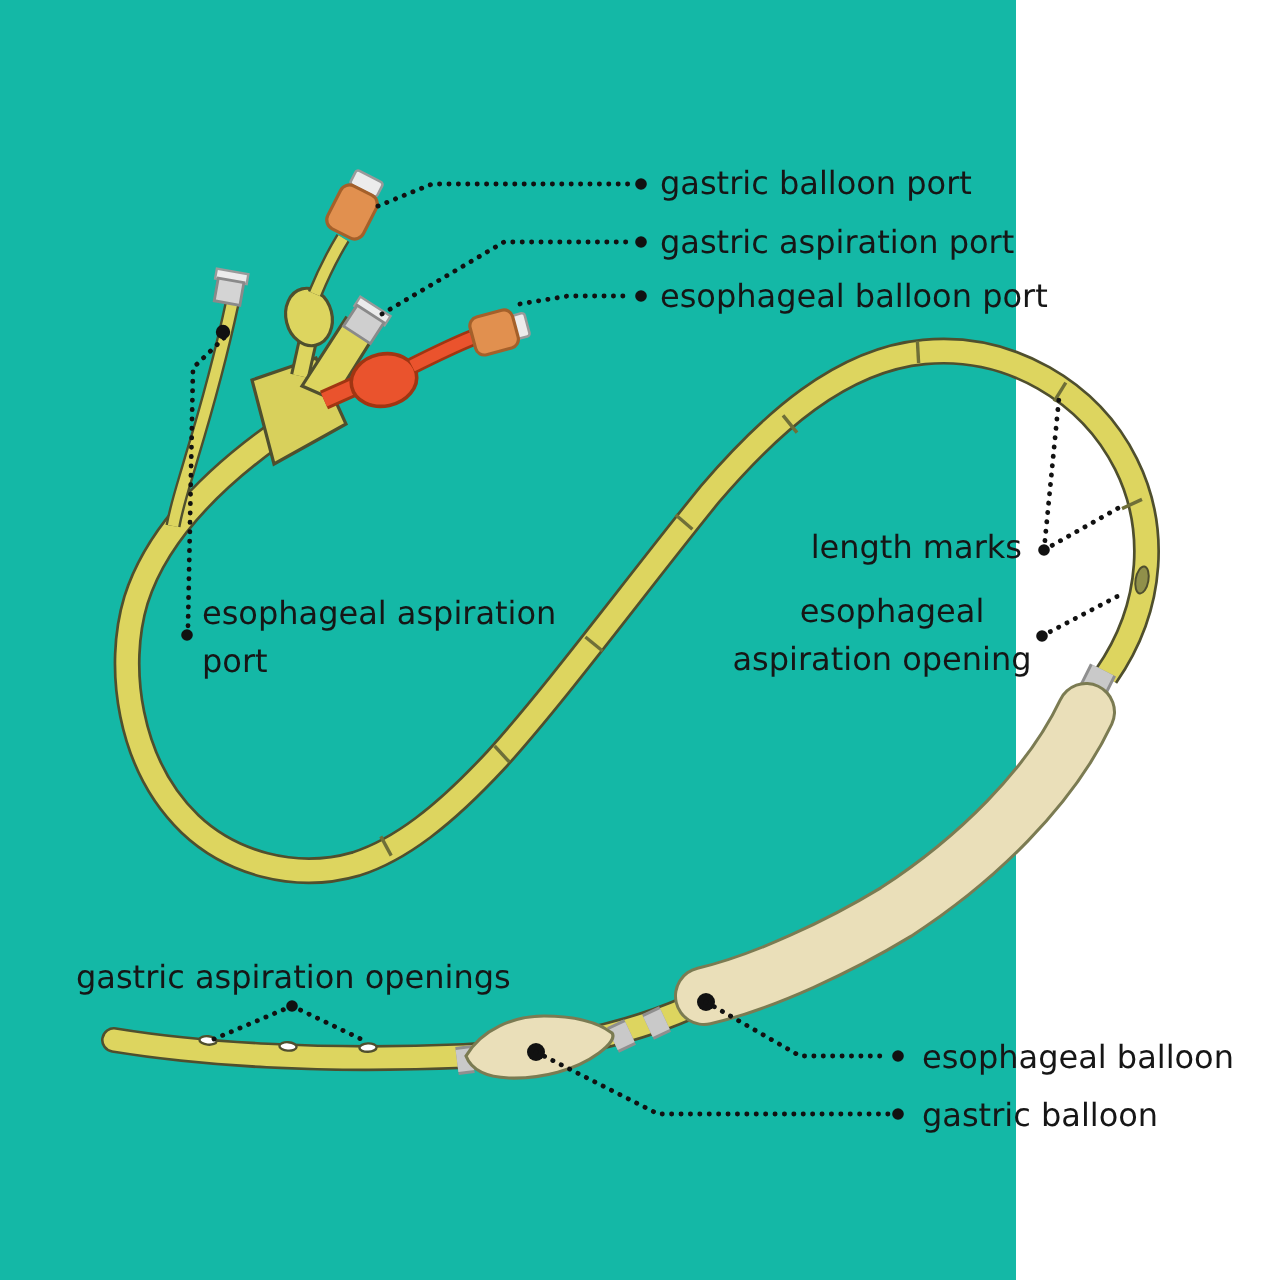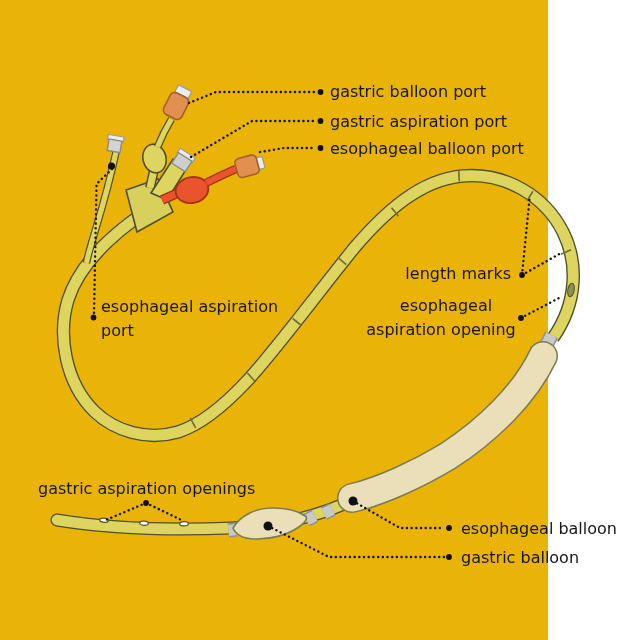--- a/index.html
+++ b/index.html
@@ -1,17 +1,17 @@
 <!DOCTYPE html>
 <html><head>
 <meta charset="utf-8">
 <style>
   html,body { margin:0; padding:0; background:#ffffff; }
   .stage {
-    width:548px; height:640px; background:#eab308; position:relative;
+    width:508px; height:640px; background:#14b8a6; position:relative;
     font-family:"DejaVu Sans","Liberation Sans",sans-serif;
   }
   .lbl {
     font-family:"DejaVu Sans","Liberation Sans",sans-serif;
     font-size:16px; fill:#161616;
   }
   .dotline {
     fill:none; stroke:#111111; stroke-width:2.4;
     stroke-dasharray:0.1 4.6; stroke-linecap:round;
   }

